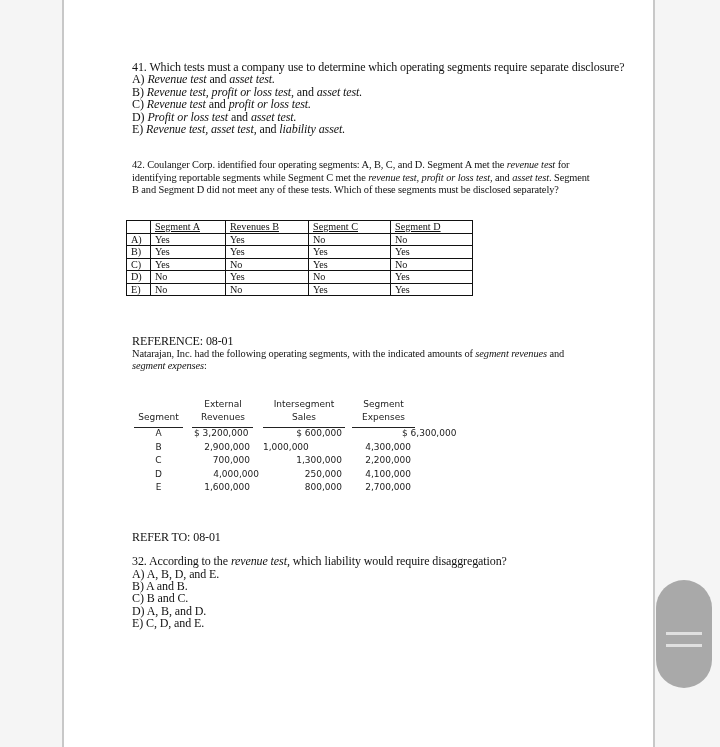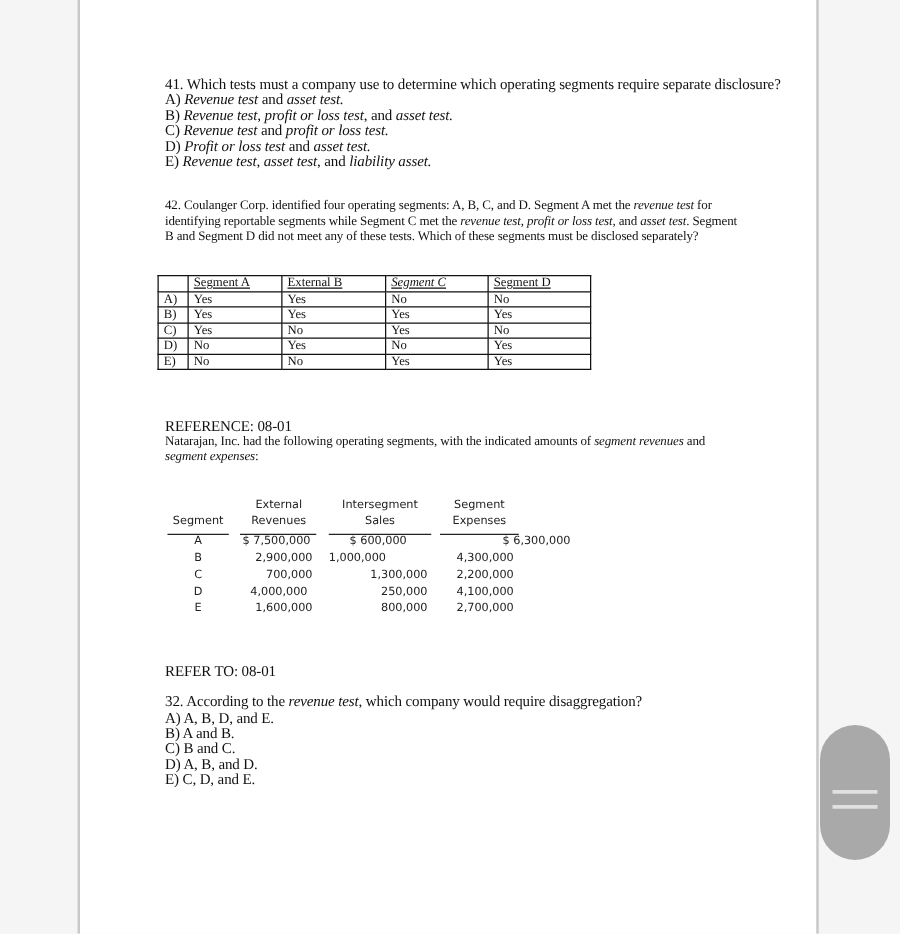--- a/index.html
+++ b/index.html
@@ -25,21 +25,21 @@
     position:absolute; left:126px; top:220px;
     border-collapse:collapse; font-size:10.2px;
   }
   table.yn td {
     border:1px solid #111; padding:0 0 0 4px; height:11.5px; line-height:11.5px;
     vertical-align:middle;
   }
   table.yn td.lbl { width:19px; }
   table.yn td.c1 { width:70px; }
   table.yn td.c2 { width:78px; }
-  table.yn td.c3 { width:77px;font-style:italic; }
+  table.yn td.c3 { width:77px; }
   table.yn td.c4 { width:77px; }
   .ul { text-decoration:underline; }
 
   
   .fin { position:absolute; font-family:"DejaVu Sans", "Liberation Sans", sans-serif; font-size:9px; color:#222; }
   .fin .hdr { position:absolute; text-align:center; line-height:13px; }
   .fin .line { position:absolute; height:1px; background:#222; top:427px; }
   .fin .cell { position:absolute; line-height:13px; white-space:nowrap; }
 
   
@@ -80,21 +80,21 @@
 
 <div class="blk" style="left:132px;top:159px;width:462px;">
   <span>42.  Coulanger Corp. identified four operating segments: A, B, C, and D.  Segment A met the </span><i>revenue test</i><span> for identifying reportable segments while Segment C met the </span><i>revenue test, profit or loss test</i><span>, and </span><i>asset test</i><span>.  Segment B and Segment D did not meet any of these tests.  Which of these segments must be disclosed separately?</span>
 </div>
 
 <table class="yn">
   <tbody>
       <tr>
     <td class="lbl"></td>
     <td class="c1 ul">Segment A</td>
-    <td class="c2 ul">External B</td>
+    <td class="c2 ul">Revenues B</td>
     <td class="c3 ul">Segment C</td>
     <td class="c4 ul">Segment D</td>
   </tr>
   <tr>
     <td class="lbl">A)</td>
     <td>Yes</td>
     <td>Yes</td>
     <td>No</td>
     <td>No</td>
   </tr>
@@ -143,48 +143,48 @@
   <div class="hdr" style="left:192px;top:411px;width:62px;">Revenues</div>
   <div class="hdr" style="left:263px;top:411px;width:82px;">Sales</div>
   <div class="hdr" style="left:352px;top:411px;width:63px;">Expenses</div>
 
   <div class="line" style="left:134px;width:49px;"></div>
   <div class="line" style="left:192px;width:61px;"></div>
   <div class="line" style="left:263px;width:82px;"></div>
   <div class="line" style="left:352px;width:63px;"></div>
 
   <div class="cell" style="left:134px;width:49px;text-align:center;top:427px;">A</div>
-  <div class="cell" style="left:194px;top:427px;">$ 7,500,000</div>
-  <div class="cell" style="left:263px;width:79px;text-align:center;top:427px;">$ 600,000</div>
+  <div class="cell" style="left:194px;top:427px;">$ 3,200,000</div>
+  <div class="cell" style="left:263px;width:79px;text-align:right;top:427px;">$ 600,000</div>
   <div class="cell" style="left:354px;top:427px;margin-left:48px;">$ 6,300,000</div>
 
   <div class="cell" style="left:134px;width:49px;text-align:center;top:440.5px;">B</div>
   <div class="cell" style="left:192px;width:58px;text-align:right;top:440.5px;">2,900,000</div>
   <div class="cell" style="left:263px;width:79px;top:440.5px;">1,000,000</div>
   <div class="cell" style="left:352px;width:59px;text-align:right;top:440.5px;">4,300,000</div>
 
   <div class="cell" style="left:134px;width:49px;text-align:center;top:454px;">C</div>
   <div class="cell" style="left:192px;width:58px;text-align:right;top:454px;">700,000</div>
   <div class="cell" style="left:263px;width:79px;text-align:right;top:454px;">1,300,000</div>
   <div class="cell" style="left:352px;width:59px;text-align:right;top:454px;">2,200,000</div>
 
   <div class="cell" style="left:134px;width:49px;text-align:center;top:467.5px;">D</div>
-  <div class="cell" style="left:188px;width:58px;text-align:right;top:467.5px;">4,000,000</div>
+  <div class="cell" style="left:201px;width:58px;text-align:right;top:467.5px;">4,000,000</div>
   <div class="cell" style="left:263px;width:79px;text-align:right;top:467.5px;">250,000</div>
   <div class="cell" style="left:352px;width:59px;text-align:right;top:467.5px;">4,100,000</div>
 
   <div class="cell" style="left:134px;width:49px;text-align:center;top:481px;">E</div>
   <div class="cell" style="left:192px;width:58px;text-align:right;top:481px;">1,600,000</div>
   <div class="cell" style="left:263px;width:79px;text-align:right;top:481px;">800,000</div>
   <div class="cell" style="left:352px;width:59px;text-align:right;top:481px;">2,700,000</div>
 </div>
 
 <div class="txt" style="left:132px;top:531px;">REFER TO: 08-01</div>
 <div class="txt" style="left:132px;top:555px;">
-  <span>32.  According to the </span><i>revenue test</i><span>, which company would require disaggregation?</span>
+  <span>32.  According to the </span><i>revenue test</i><span>, which liability would require disaggregation?</span>
 </div>
 <div class="txt" style="left:132px;top:567.5px;">A) A, B, D, and E.</div>
 <div class="txt" style="left:132px;top:580px;">B) A and B.</div>
 <div class="txt" style="left:132px;top:592px;">C) B and C.</div>
 <div class="txt" style="left:132px;top:604.5px;">D) A, B, and D.</div>
 <div class="txt" style="left:132px;top:617px;">E) C, D, and E.</div>
 
 <div class="scroll-handle">
   <div class="bar" style="top:52px;"></div>
   <div class="bar" style="top:64px;"></div>

